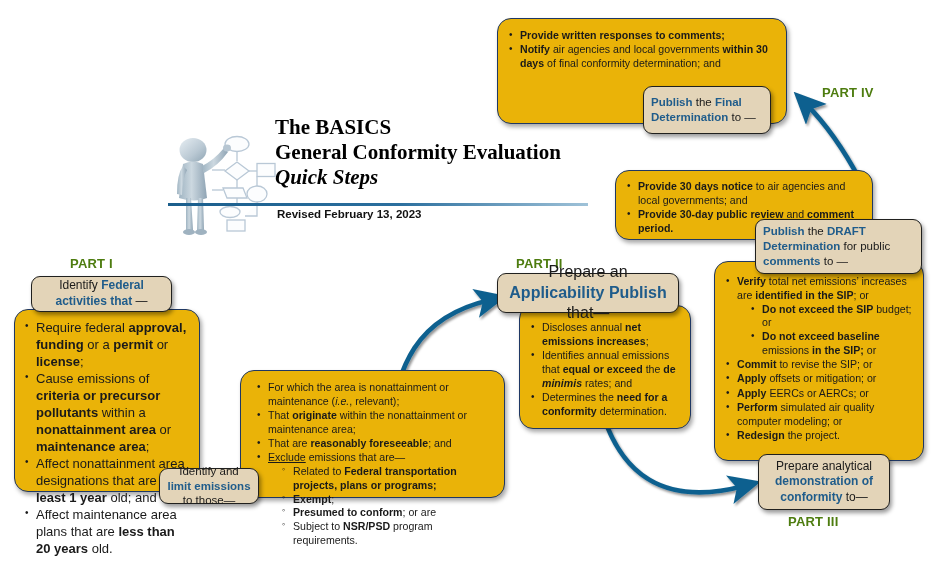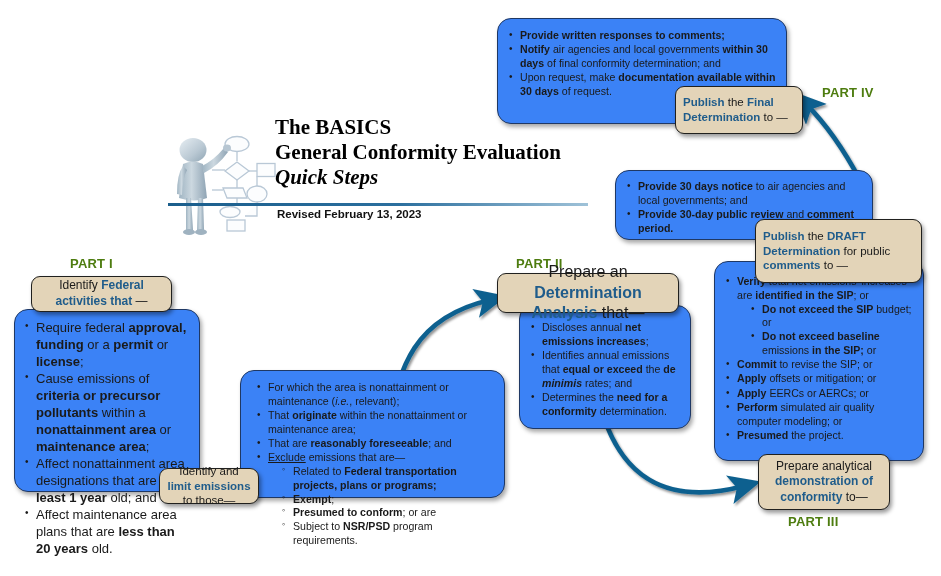--- a/index.html
+++ b/index.html
@@ -9,21 +9,21 @@
     font-family:"Liberation Sans", sans-serif;
     overflow:hidden;
     position:relative;
     color:#1a1a1a;
   }
   #stage{position:absolute;left:0;top:0;width:941px;height:576px;}
 
   
   .wbox{
     position:absolute;
-    background:#3b82f6;
+    background:#eab308;
     border:1.6px solid #1F3864;
     border-radius:14px;
     box-shadow:2px 3px 4px rgba(0,0,0,.34);
     box-sizing:border-box;
   }
   .tbox{
     position:absolute;
     background:#E3D4B8;
     border:1.5px solid #20201e;
     border-radius:9px;
@@ -217,65 +217,64 @@
     <ul class="lst" id="p2list" style="margin:15px 9px 0 11px;font-size:10.6px;line-height:1.30;">
         <li>Discloses annual <b>net emissions increases</b>;</li>
         <li>Identifies annual emissions that <b>equal or exceed</b> the <b>de <i>minimis</i></b> rates; and</li>
         <li>Determines the <b>need for a conformity</b> determination.</li>
       </ul>
   </div>
 
   <div class="tbox" style="left:497px;top:273px;width:182px;height:40px;font-size:16px;">
     <div class="t">
       <span>Prepare an</span><br>
-      <span class="bl">Determination Analysis</span><span> that—</span>
+      <span class="bl">Applicability Publish</span><span> that—</span>
     </div>
   </div>
 
   <div class="wbox" style="left:714px;top:261px;width:210px;height:200px;">
     <ul class="lst" id="p3list" style="margin:13px 10px 0 11px;font-size:10.6px;line-height:1.30;">
         <li><b>Verify</b> total net emissions’ increases are <b>identified in the SIP</b>; or<ul class="sub subdot">
             <li><b>Do not exceed the SIP</b> budget; or</li>
             <li><b>Do  not exceed baseline</b> emissions <b>in the SIP;</b> or</li>
           </ul></li>
         <li><b>Commit</b> to revise the SIP; or</li>
         <li><b>Apply</b> offsets or mitigation; or</li>
         <li><b>Apply</b> EERCs or AERCs; or</li>
         <li><b>Perform</b> simulated air quality computer modeling; or</li>
-        <li><b>Presumed</b> the project.</li>
+        <li><b>Redesign</b> the project.</li>
       </ul>
   </div>
 
   <div class="tbox" style="left:758px;top:454px;width:132px;height:56px;font-size:12px;">
     <div class="t">
       <span>Prepare analytical</span><br>
       <span class="bl">demonstration of conformity</span><span> to—</span>
     </div>
   </div>
 
   <div class="wbox" style="left:615px;top:170px;width:258px;height:70px;">
     <ul class="lst" id="drlist" style="margin:9px 9px 0 11px;font-size:10.6px;line-height:1.30;">
         <li><b>Provide 30 days notice</b> to air agencies and local governments; and</li>
         <li><b>Provide 30-day public review</b> and <b>comment period.</b></li>
       </ul>
   </div>
 
-  <div class="tbox" style="left:755px;top:219px;width:167px;height:64px;font-size:11.5px;text-align:left;">
+  <div class="tbox" style="left:755px;top:219px;width:167px;height:55px;font-size:11.5px;text-align:left;">
     <div class="t" style="text-align:left;width:100%;">
       <span class="bl">Publish </span><span>the </span><span class="bl">DRAFT</span><br><span class="bl">Determination</span><span> for public</span><br><span class="bl">comments</span><span> to —</span>
     </div>
   </div>
 
   <div class="wbox" style="left:497px;top:18px;width:290px;height:106px;">
     <ul class="lst" id="fnlist" style="margin:10px 9px 0 11px;font-size:10.6px;line-height:1.30;">
         <li><b>Provide written responses to comments;</b></li>
         <li><b>Notify</b> air agencies and local governments <b>within 30 days</b> of final  conformity determination; and</li>
-        <li>Upon request, make <b>documentation available within 30 days</b> of request.</li>
-      </ul>
-  </div>
-
-  <div class="tbox" style="left:675px;top:86px;width:128px;height:48px;font-size:11.5px;text-align:left;">
+      </ul>
+  </div>
+
+  <div class="tbox" style="left:643px;top:86px;width:128px;height:48px;font-size:11.5px;text-align:left;">
     <div class="t" style="text-align:left;width:100%;">
       <span class="bl">Publish </span><span>the </span><span class="bl">Final</span><br><span class="bl">Determination</span><span> to —</span>
     </div>
   </div>
 
 </div>
 
 </body></html>

